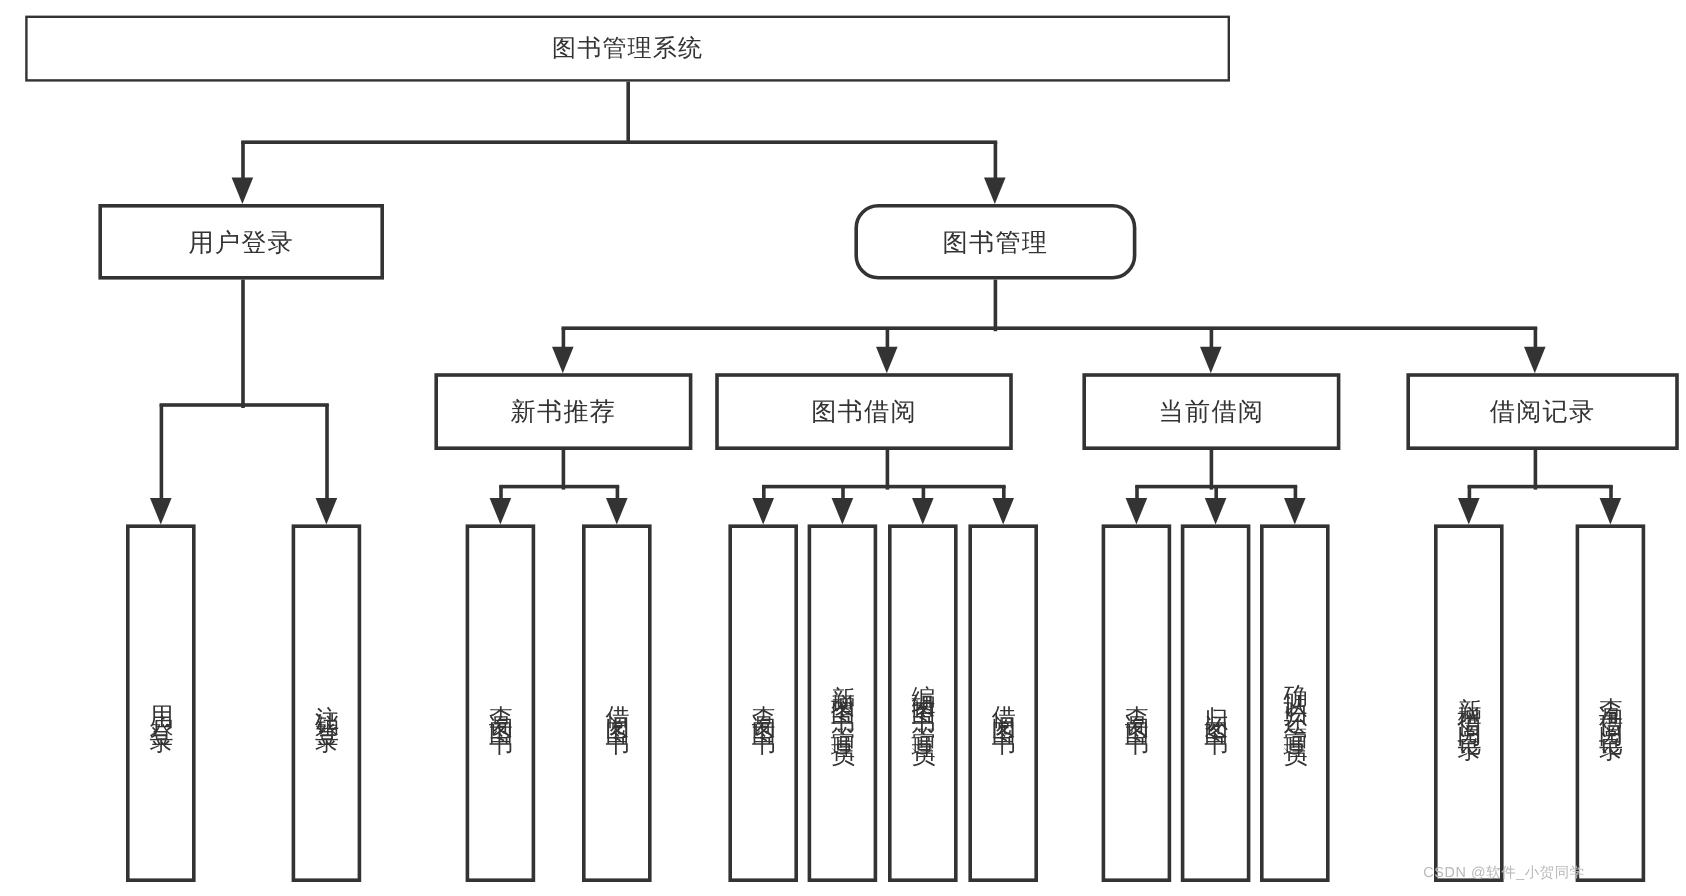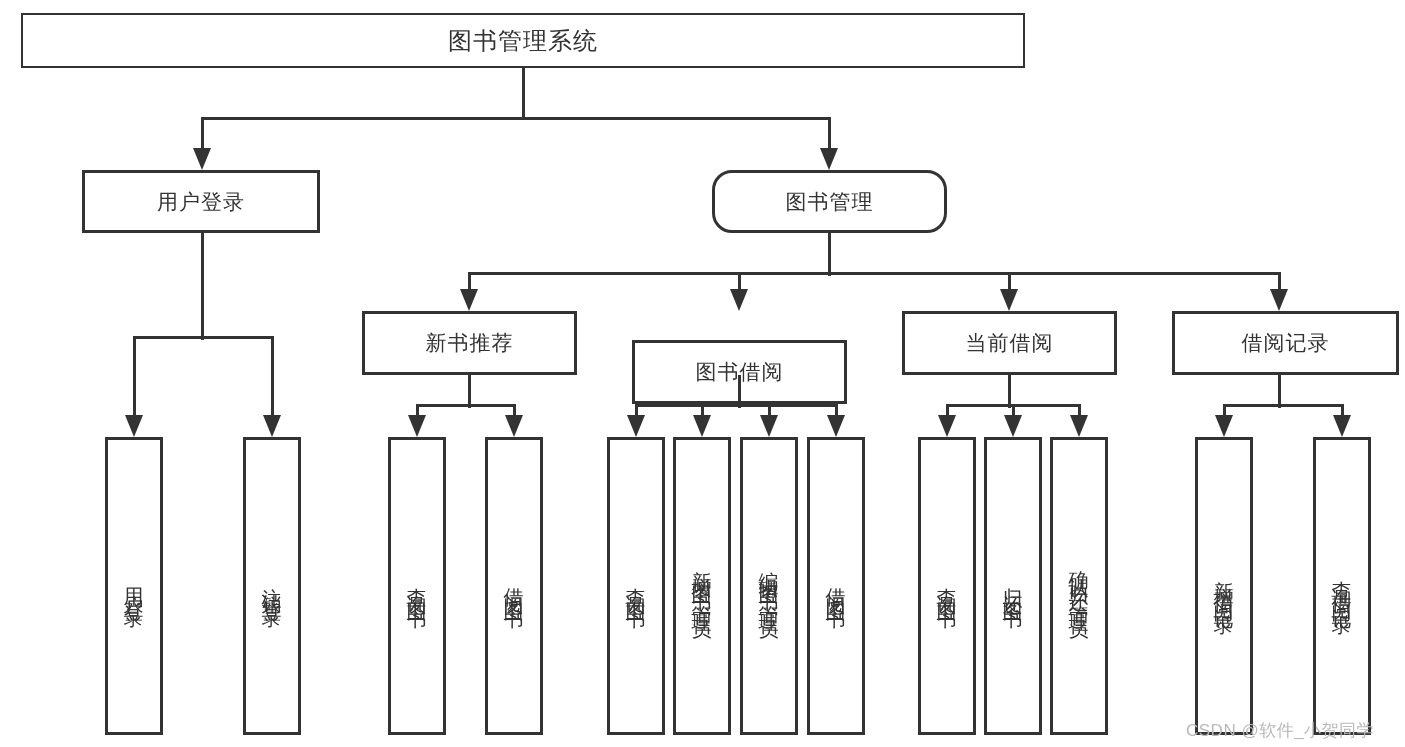--- a/index.html
+++ b/index.html
@@ -15,21 +15,21 @@
     box-sizing:border-box;
     border:3px solid #333333;
     background:#ffffff;
     display:flex;
     align-items:center;
     justify-content:center;
     color:#333333;
     font-size:21px;
     letter-spacing:1px;
   }
-  .box.root{border-width:2px;font-size:24px;}
+  .box.root{border-width:2px;font-size:20px;}
   .leaf{
     font-size:20px;
   }
   .leaf .vtext{
     writing-mode:vertical-rl;
     text-orientation:mixed;
     letter-spacing:7px;
     line-height:1;
   }
   .hline,.vline{position:absolute;background:#333333;}
@@ -38,21 +38,21 @@
   .arrow{
     position:absolute;
     width:0;height:0;
     border-left:9px solid transparent;
     border-right:9px solid transparent;
     border-top:22px solid #333333;
   }
   .watermark{
     position:absolute;
     left:1186px;top:719px;
-    font-size:17px;
+    font-size:12px;
     color:#b9b9b9;
     letter-spacing:0.5px;
     white-space:nowrap;
     z-index:10;
   }
 </style>
 </head>
 <body>
 
 <div id="canvas">
@@ -64,21 +64,21 @@
   <div class="box" style="left:82px;top:170px;width:238px;height:63px;">
     <span>用户登录</span>
   </div>
   <div class="box" style="left:712px;top:170px;width:235px;height:63px;border-radius:20px;">
     <span>图书管理</span>
   </div>
 
   <div class="box" style="left:362px;top:311px;width:215px;height:64px;">
     <span>新书推荐</span>
   </div>
-  <div class="box" style="left:632px;top:311px;width:215px;height:64px;margin-top:29px;">
+  <div class="box" style="left:596px;top:311px;width:248px;height:64px;">
     <span>图书借阅</span>
   </div>
   <div class="box" style="left:902px;top:311px;width:215px;height:64px;">
     <span>当前借阅</span>
   </div>
   <div class="box" style="left:1172px;top:311px;width:227px;height:64px;">
     <span>借阅记录</span>
   </div>
 
   <div class="box leaf" style="left:105px;top:437px;width:58px;height:298px;">

